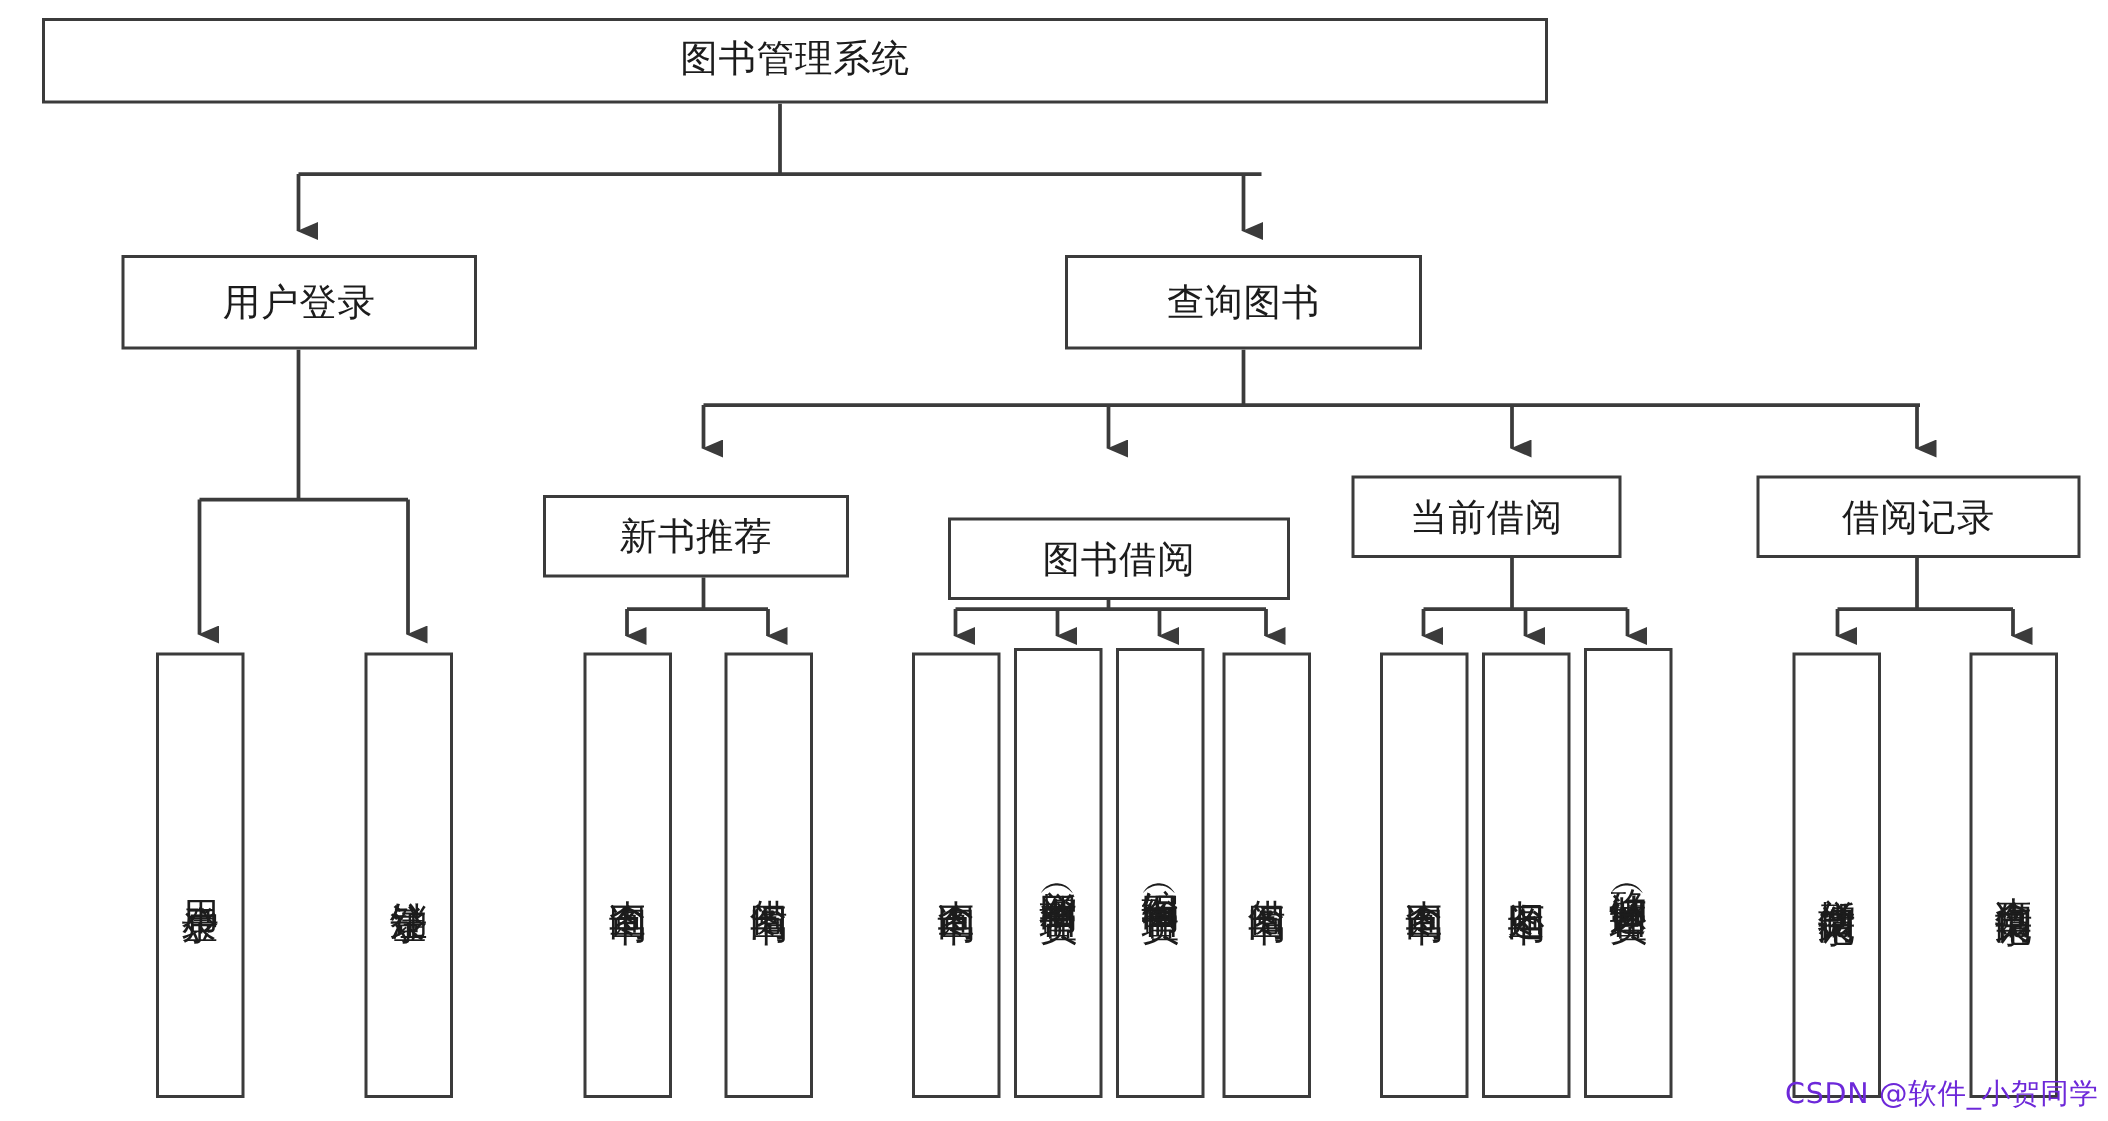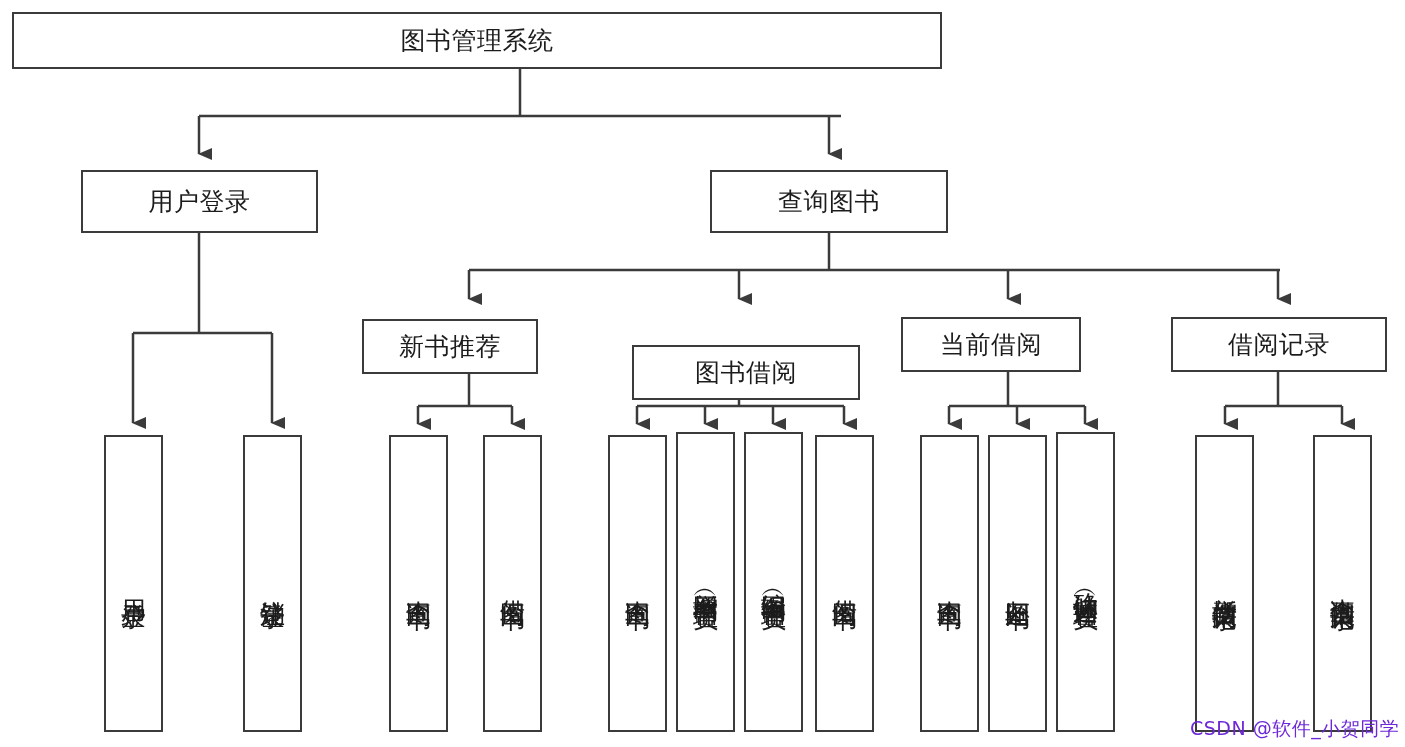--- a/index.html
+++ b/index.html
@@ -121,32 +121,32 @@
       <path d="M 1017 406 L 1017 424" marker-end="url(#arrow)"></path>
       <path d="M 1085 406 L 1085 424" marker-end="url(#arrow)"></path>
 
       <path d="M 1278 372 L 1278 406"></path>
       <path d="M 1225 406 L 1342 406"></path>
       <path d="M 1225 406 L 1225 424" marker-end="url(#arrow)"></path>
       <path d="M 1342 406 L 1342 424" marker-end="url(#arrow)"></path>
     </g>
   </svg>
 
-  <div class="node h" style="left:12px; top:12px; width:930px; height:57px;">
+  <div class="node h" style="left:28px; top:12px; width:1004px; height:57px;font-family:Liberation Mono, monospace;">
     <span class="lbl">图书管理系统</span>
   </div>
 
   <div class="node h" style="left:81px; top:170px; width:237px; height:63px;">
     <span class="lbl">用户登录</span>
   </div>
   <div class="node h" style="left:710px; top:170px; width:238px; height:63px;">
     <span class="lbl">查询图书</span>
   </div>
 
-  <div class="node h" style="left:362px; top:319px; width:176px; height:55px;">
+  <div class="node h" style="left:362px; top:330px; width:204px; height:55px;">
     <span class="lbl">新书推荐</span>
   </div>
   <div class="node h" style="left:632px; top:317px; width:228px; height:55px;margin-top:28px;">
     <span class="lbl">图书借阅</span>
   </div>
   <div class="node h" style="left:901px; top:317px; width:180px; height:55px;">
     <span class="lbl">当前借阅</span>
   </div>
   <div class="node h" style="left:1171px; top:317px; width:216px; height:55px;">
     <span class="lbl">借阅记录</span>

